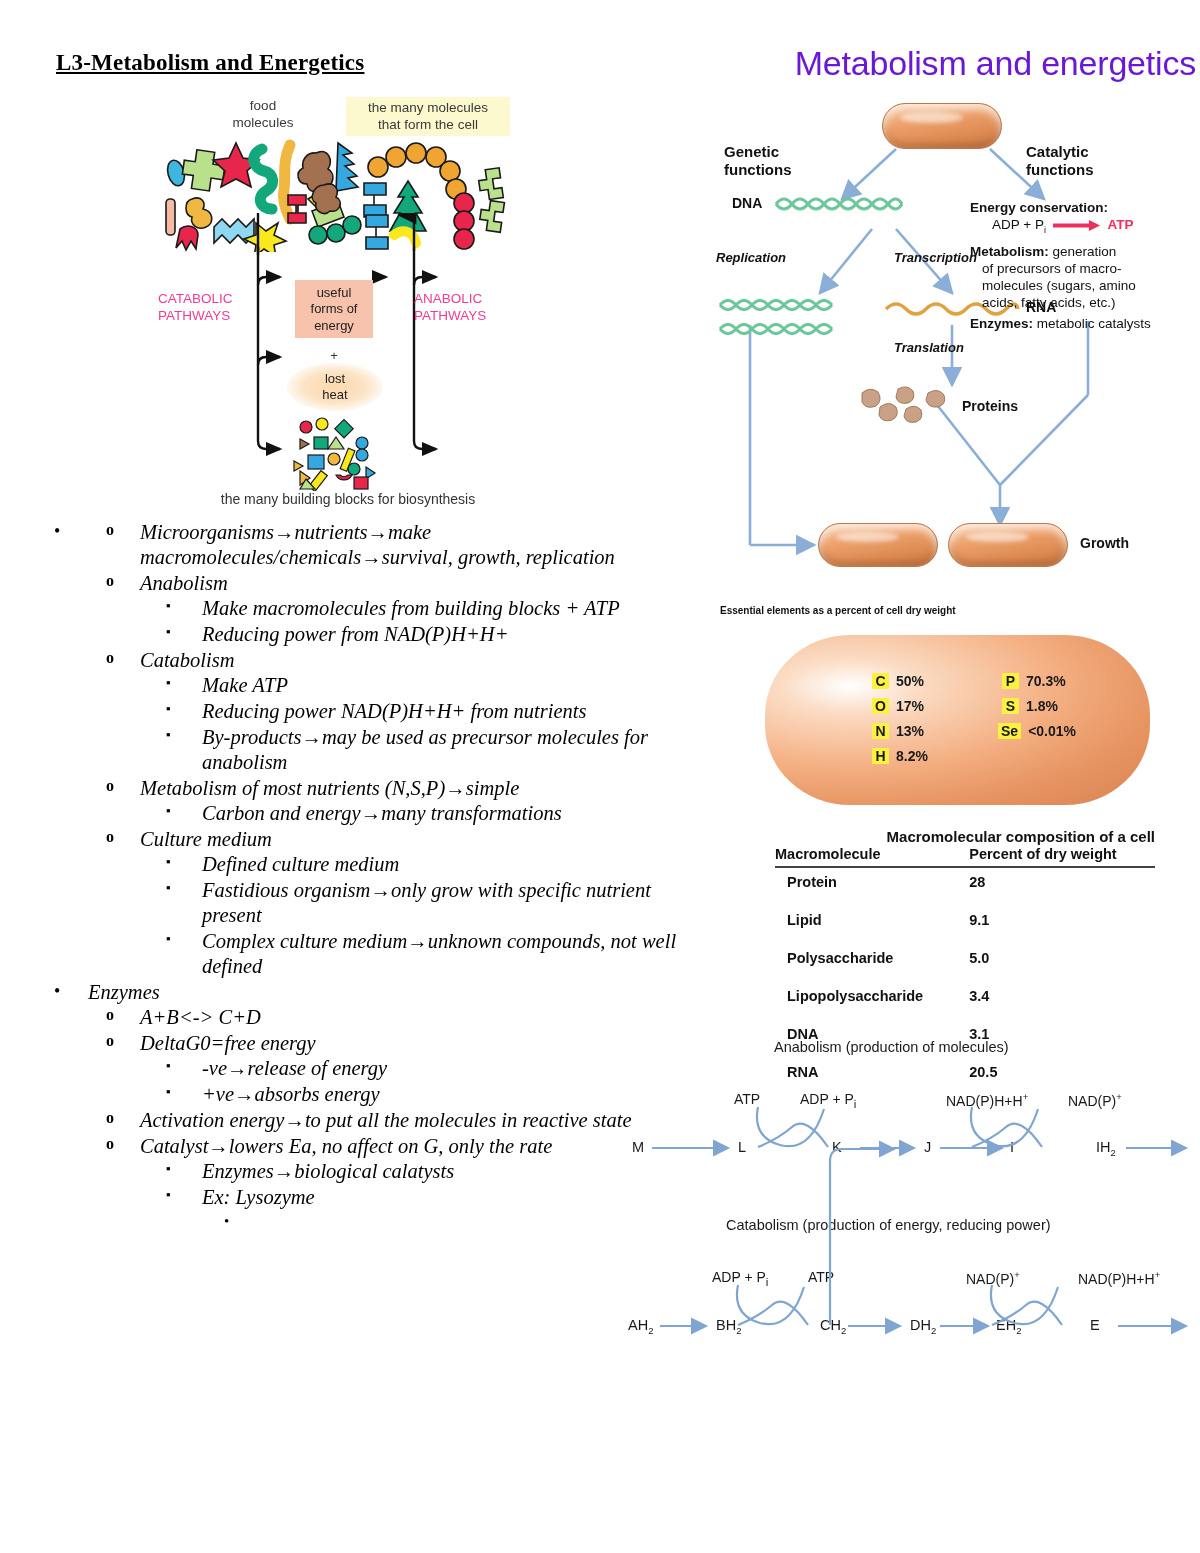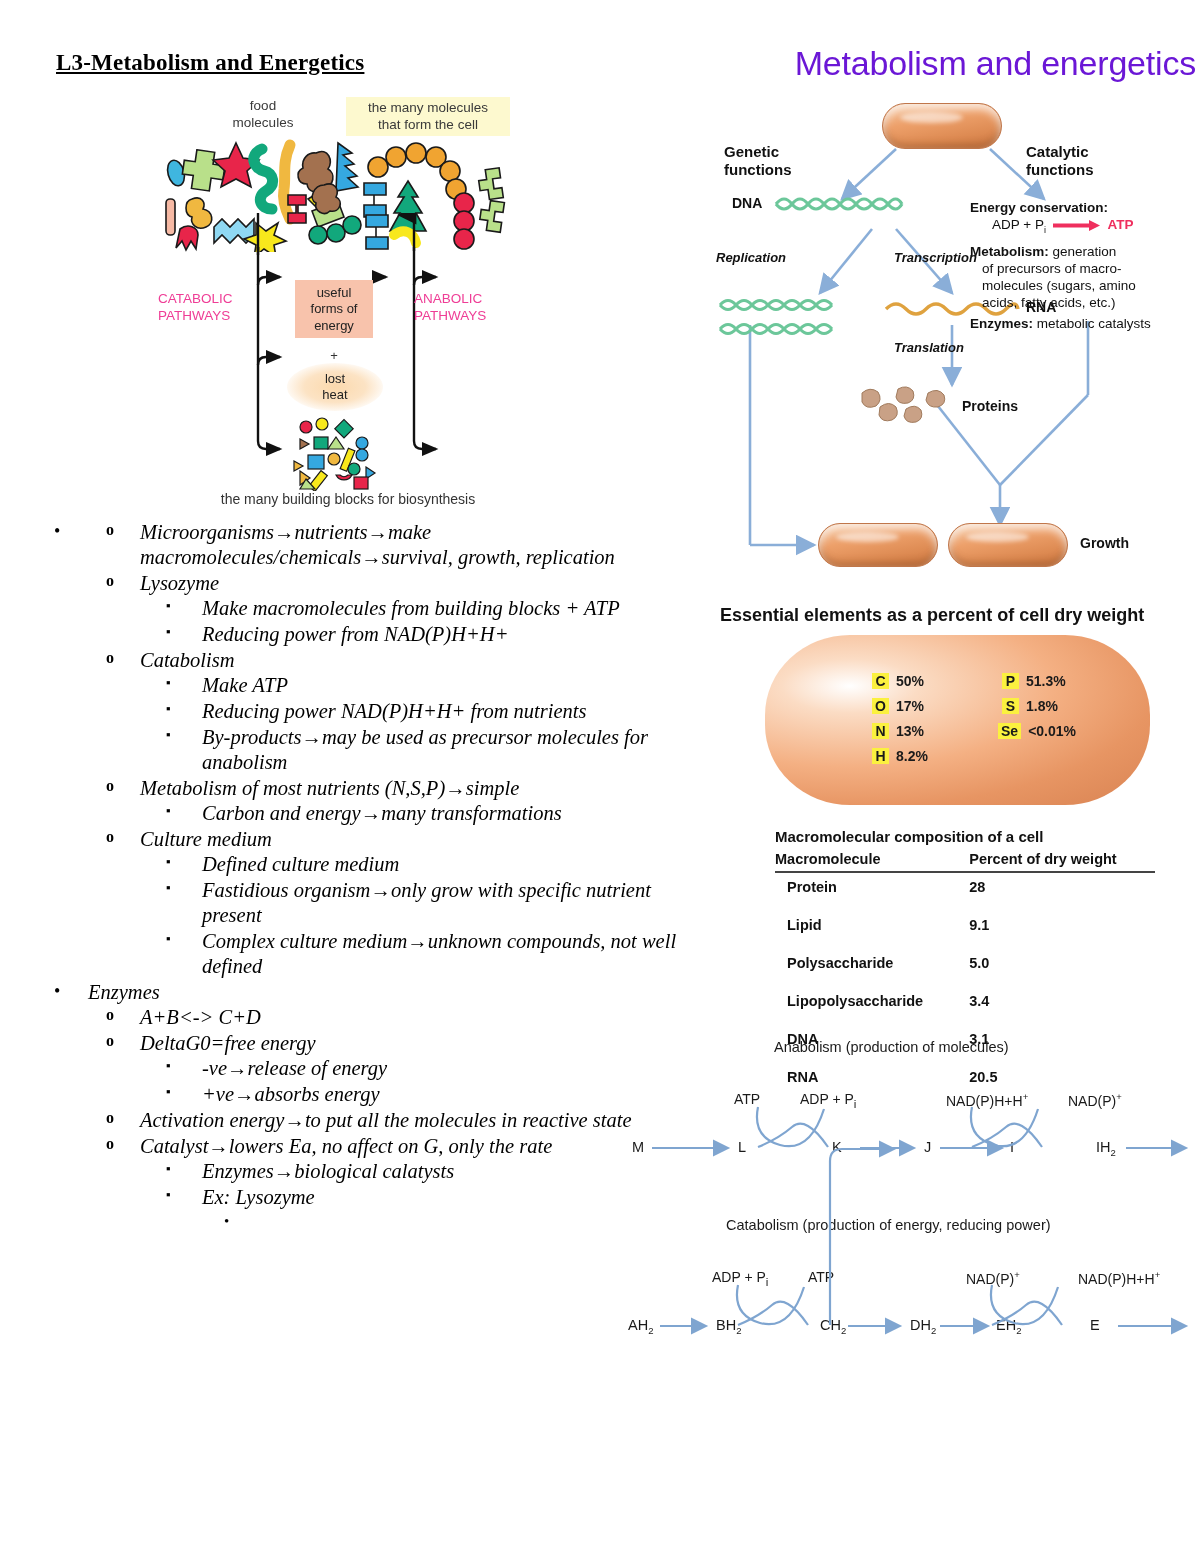--- a/index.html
+++ b/index.html
@@ -95,41 +95,41 @@
   .capsule::after{
     content:""; position:absolute; left:14%; top:18%; width:54%; height:26%;
     border-radius:50%; background:rgba(255,255,255,.55); filter:blur(2px);
   }
 
   
   #fig-elements { left:720px; top:605px; width:480px; height:205px; }
   #elements-title {
     position:absolute; left:0; top:0; width:480px;
     font-family:"Liberation Sans", sans-serif; font-weight:bold;
-    font-size:18px; color:#111;
+    font-size:10px; color:#111;
   }
   #element-cell {
     position:absolute; left:45px; top:30px; width:385px; height:170px;
     border-radius:85px/80px;
     background:radial-gradient(ellipse at 22% 30%, #ffffff 0%, #fbdcc4 16%, #f4b083 48%, #e79563 72%, #d98352 100%);
   }
   .el-row {
     position:absolute; font-family:"Liberation Sans", sans-serif;
     font-weight:bold; font-size:14px; color:#1a1a1a; white-space:nowrap;
   }
   .el-sym {
     display:inline-block; background:#fbf13f; padding:0 3px; min-width:17px;
     text-align:center; margin-right:7px;
   }
 
   
   #fig-macro { left:775px; top:828px; width:380px; }
   #macro-title {
     font-family:"Liberation Sans", sans-serif; font-weight:bold;
-    font-size:15px; color:#111; margin-bottom:5px;
+    font-size:15px; color:#111; text-align:right;
   }
   #macro-table { width:100%; border-collapse:collapse;
     font-family:"Liberation Sans", sans-serif; font-size:14.5px; color:#111; }
   #macro-table th {
     font-weight:bold; text-align:left; padding:1px 0 4px 0;
     border-bottom:2.5px solid #444;
   }
   #macro-table th.col-val { text-align:left; padding-left:10px; }
   #macro-table td { padding:11px 0; font-weight:bold; }
   #macro-table td.col-name { padding-left:12px; }
@@ -419,21 +419,21 @@
     <span class="el-sym">O</span><span>17%</span>
   </div>
   <div class="el-row" style="left:152px;top:118px;">
     <span class="el-sym">N</span><span>13%</span>
   </div>
   <div class="el-row" style="left:152px;top:143px;">
     <span class="el-sym">H</span><span>8.2%</span>
   </div>
 
   <div class="el-row" style="left:282px;top:68px;">
-    <span class="el-sym">P</span><span>51.3%</span>
+    <span class="el-sym">P</span><span>70.3%</span>
   </div>
   <div class="el-row" style="left:282px;top:93px;">
     <span class="el-sym">S</span><span>1.8%</span>
   </div>
   <div class="el-row" style="left:278px;top:118px;">
     <span class="el-sym">Se</span><span>&lt;0.01%</span>
   </div>
 </div>
 
 <div class="abs" id="fig-macro">
@@ -544,21 +544,21 @@
 
     <li class="lv1 bold-item">
       <span class="mk">•</span>
       <ul>
         <li class="lv2">
           <span class="mk">o</span>
           <span class="txt">Microorganisms→nutrients→make macromolecules/chemicals→survival, growth, replication</span>
         </li>
         <li class="lv2">
           <span class="mk">o</span>
-          <span class="txt">Lysozyme</span>
+          <span class="txt">Anabolism</span>
           <ul>
             <li class="lv3">
               <span class="mk">▪</span>
               <span class="txt">Make macromolecules from building blocks + ATP</span>
             </li>
             <li class="lv3">
               <span class="mk">▪</span>
               <span class="txt">Reducing power from NAD(P)H+H+</span>
             </li>
           </ul>

